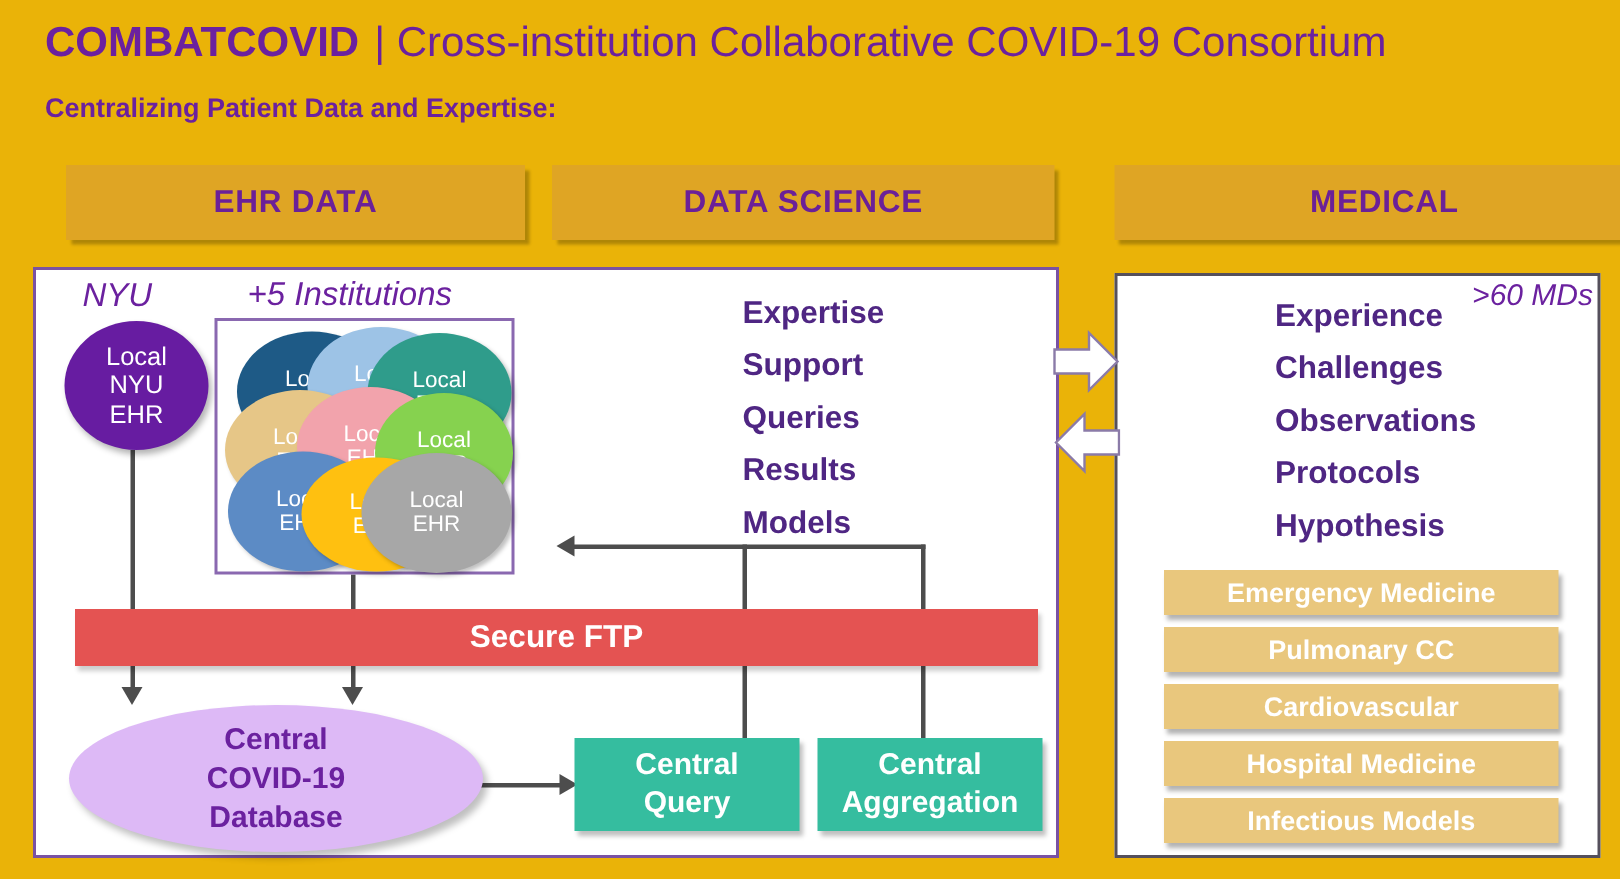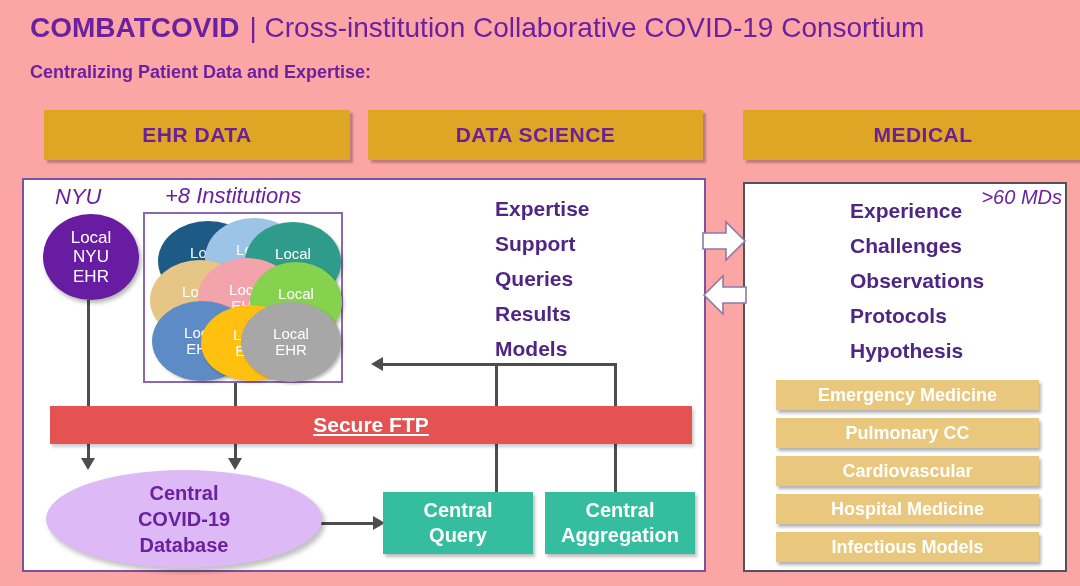--- a/index.html
+++ b/index.html
@@ -1,17 +1,17 @@
 <!DOCTYPE html>
 <html><head>
 <meta charset="utf-8">
 <style>
   html,body{margin:0;padding:0;background:#fff;}
   .canvas{
-    position:relative;width:1080px;height:586px;background:#fca5a5;
+    position:relative;width:1080px;height:586px;background:#eab308;
     font-family:"Liberation Sans", sans-serif;overflow:hidden;
   }
   .abs{position:absolute;}
 
   
   .title-row{position:absolute;left:30px;top:12px;white-space:nowrap;color:#6B219F;font-size:28px;}
   .brand{font-weight:700;}
   .title-rest{font-weight:400;margin-left:10px;}
   .subtitle{position:absolute;left:30px;top:62px;color:#6B219F;font-size:18px;font-weight:700;}
 
@@ -57,21 +57,21 @@
   
   .line{position:absolute;background:#4D4D4D;}
   .arrowhead{position:absolute;width:0;height:0;}
   .ah-down{border-left:7px solid transparent;border-right:7px solid transparent;border-top:12px solid #4D4D4D;}
   .ah-left{border-top:7px solid transparent;border-bottom:7px solid transparent;border-right:12px solid #4D4D4D;}
   .ah-right{border-top:7px solid transparent;border-bottom:7px solid transparent;border-left:12px solid #4D4D4D;}
 
   
   .ftp-bar{left:50px;top:406px;width:642px;height:38px;background:#E45352;
     display:flex;align-items:center;justify-content:center;color:#fff;font-size:21px;font-weight:700;
-    box-shadow:2px 3px 3px rgba(0,0,0,0.2);z-index:3;text-decoration:underline;}
+    box-shadow:2px 3px 3px rgba(0,0,0,0.2);z-index:3;}
 
   
   .db-ellipse{left:46px;top:470px;width:276px;height:98px;background:#DDB9F6;color:#6B219F;
     font-size:20px;font-weight:700;line-height:1.3;box-shadow:3px 4px 5px rgba(0,0,0,0.25);}
 
   .teal-box{
     position:absolute;top:492px;width:150px;height:62px;background:#35BD9F;
     display:flex;align-items:center;justify-content:center;text-align:center;color:#fff;
     font-size:20px;font-weight:700;line-height:1.25;white-space:pre-line;
     box-shadow:2px 3px 3px rgba(0,0,0,0.25);z-index:3;
@@ -113,21 +113,21 @@
     <span>DATA SCIENCE</span>
   </div>
   <div class="goldbar bar-med">
     <span>MEDICAL</span>
   </div>
 
   <div class="abs left-panel"></div>
   <div class="abs right-panel"></div>
 
   <div class="italic-label lbl-nyu">NYU</div>
-  <div class="italic-label lbl-inst">+8 Institutions</div>
+  <div class="italic-label lbl-inst">+5 Institutions</div>
 
   <div class="line" style="left:87px;top:300px;width:3px;height:159px;"></div>
   <div class="arrowhead ah-down" style="left:81px;top:458px;"></div>
 
   <div class="line" style="left:234px;top:382px;width:3px;height:77px;"></div>
   <div class="arrowhead ah-down" style="left:228px;top:458px;"></div>
 
   <div class="line" style="left:382px;top:363px;width:235px;height:3px;"></div>
   <div class="arrowhead ah-left" style="left:371px;top:357px;"></div>
   <div class="line" style="left:495px;top:363px;width:3px;height:130px;"></div>

